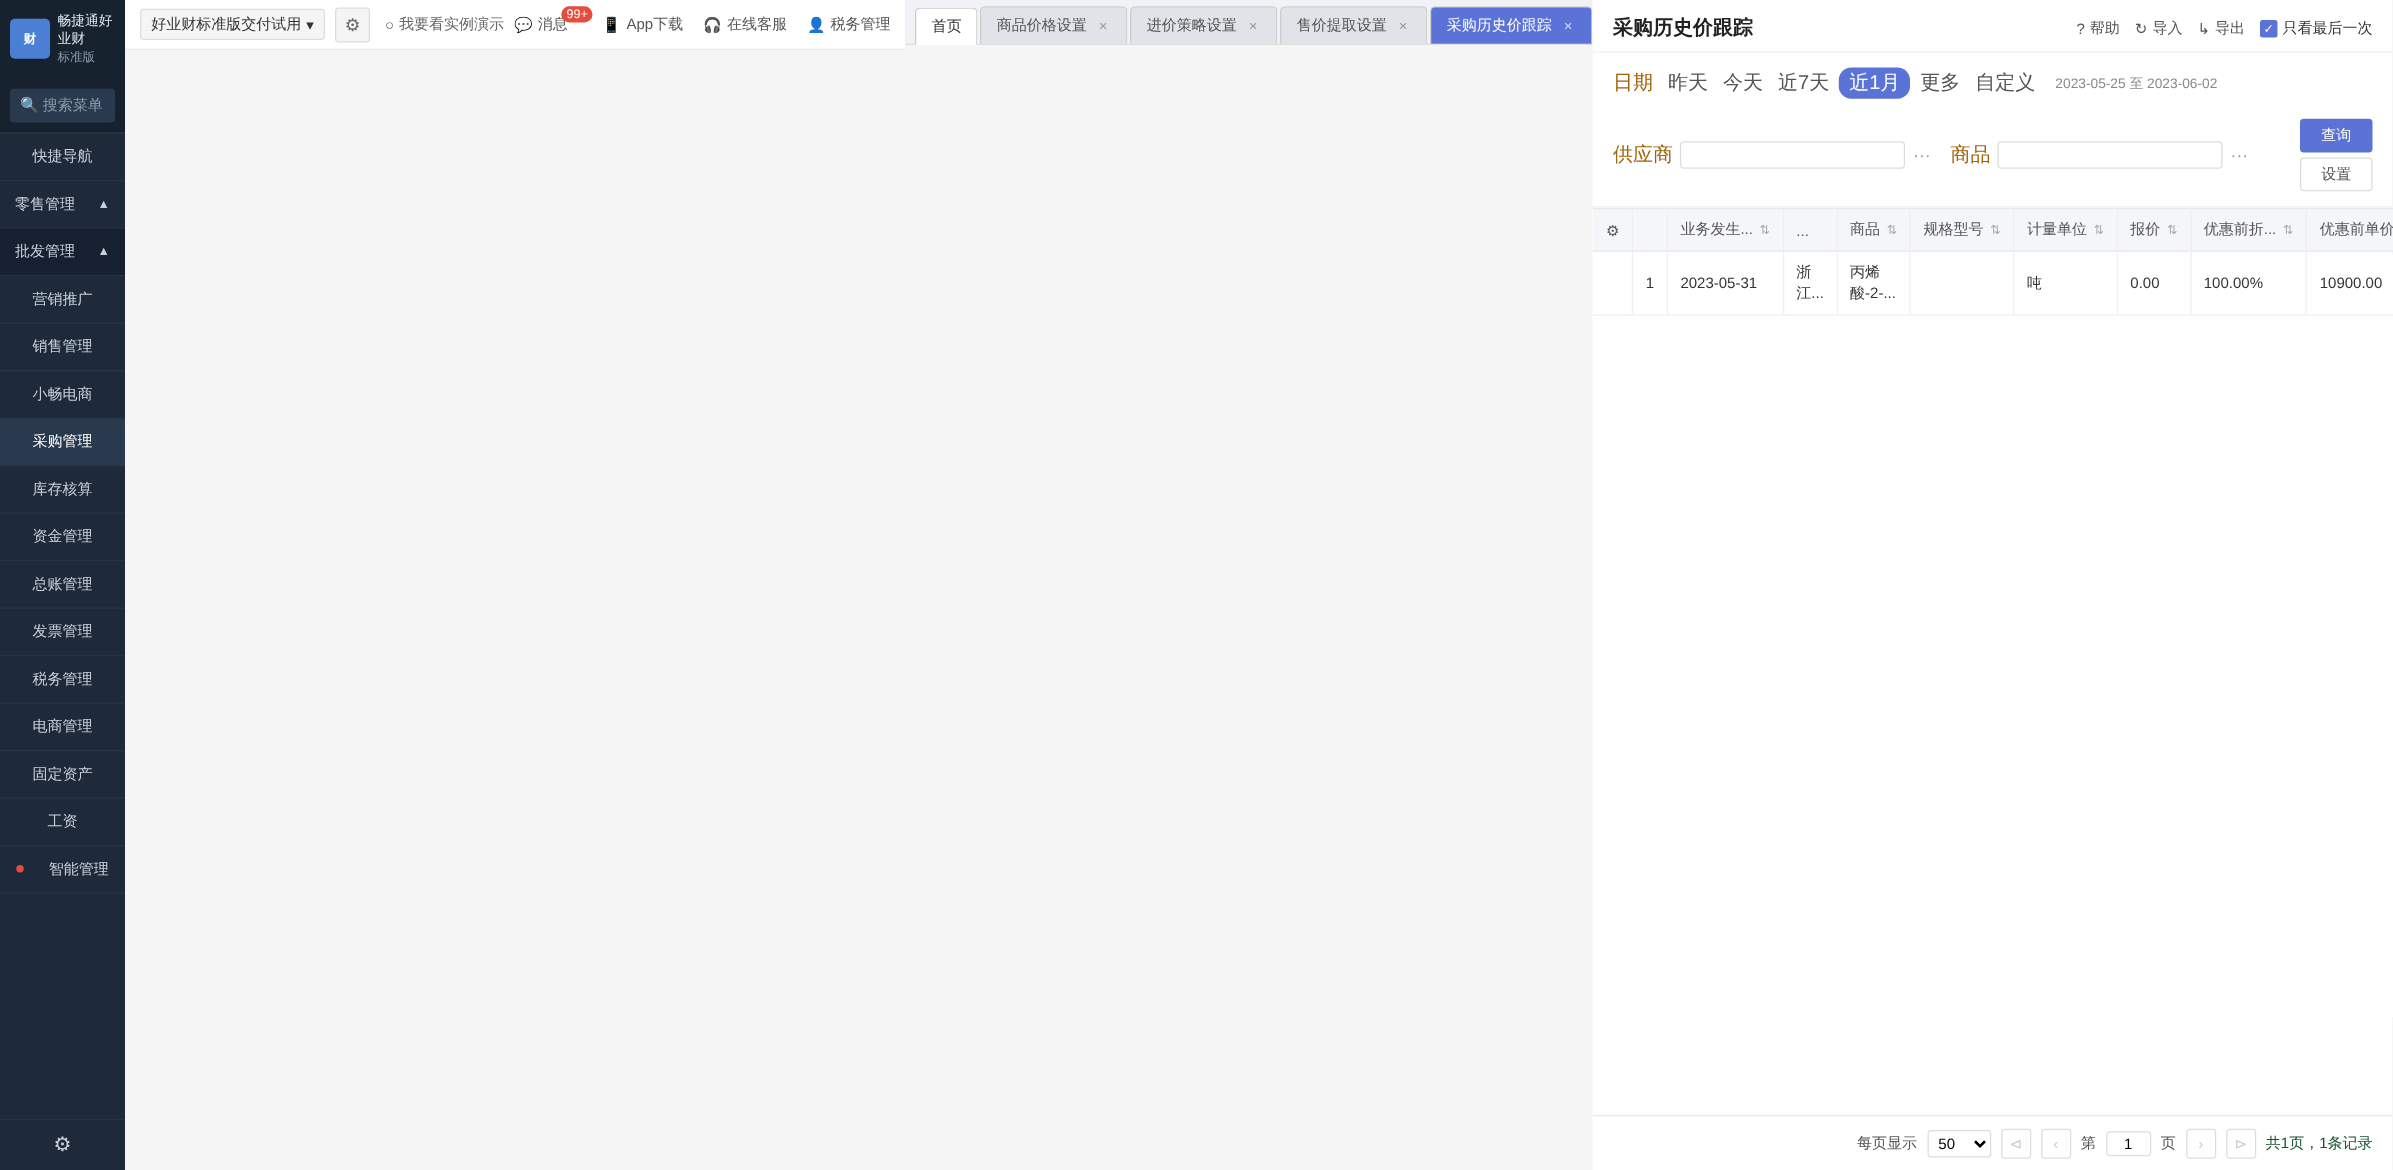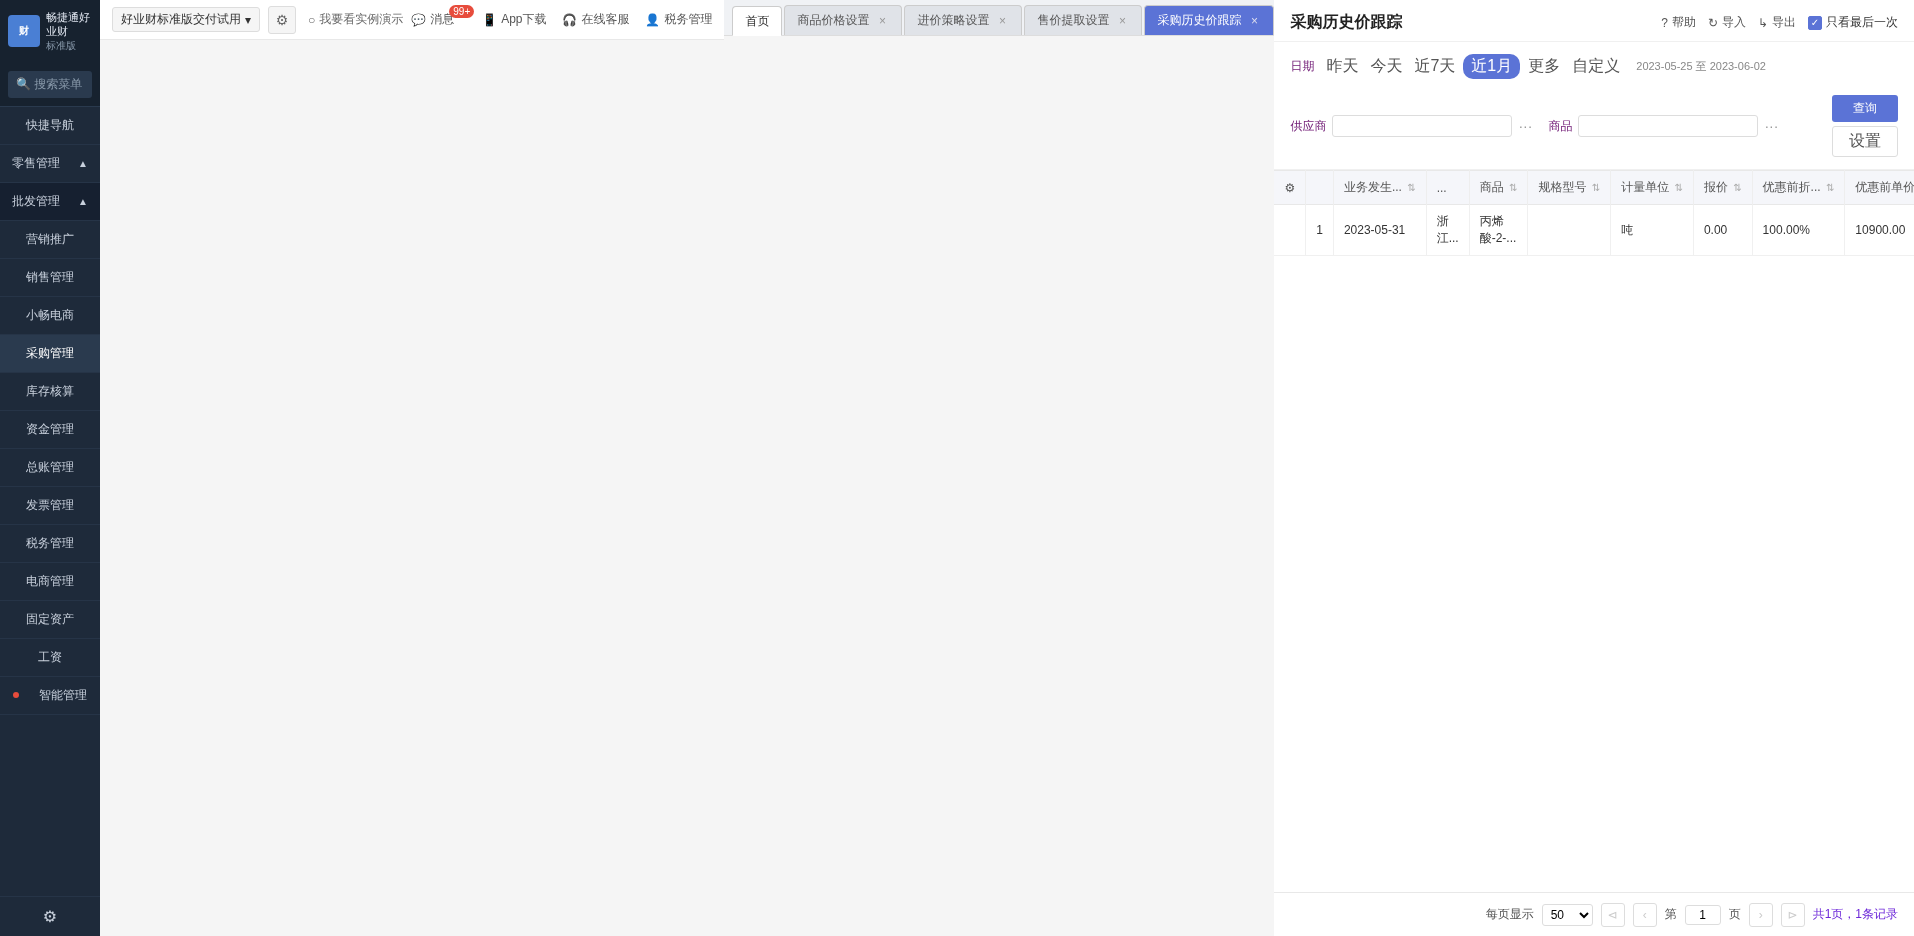--- a/index.html
+++ b/index.html
@@ -187,21 +187,21 @@
       padding: 12px 16px;
       display: flex;
       align-items: center;
       gap: 16px;
       border-bottom: 1px solid #f0f0f0;
       flex-wrap: wrap;
     }
     .filter-group {
       display: flex; align-items: center; gap: 8px;
     }
-    .filter-label { font-size: 12px; color: #701a75; white-space: nowrap; }
+    .filter-label { font-size: 16px; color: #a16207; white-space: nowrap; }
     .date-options {
       display: flex; align-items: center; gap: 4px;
     }
     .date-opt {
       font-size: 16px; color: #555; cursor: pointer; padding: 2px 4px;
     }
     .date-opt.active {
       background: #5b73d6; color: white; border-radius: 10px; padding: 2px 8px;
     }
     .date-range { font-size: 11px; color: #888; margin-left: 4px; }
@@ -216,21 +216,21 @@
     .filter-dots {
       color: #999; font-size: 14px; cursor: pointer;
     }
 
     .btn-query {
       background: #5b73d6; color: white; border: none;
       border-radius: 3px; padding: 5px 16px; font-size: 12px; cursor: pointer;
     }
     .btn-settings {
       background: white; color: #555; border: 1px solid #ddd;
-      border-radius: 3px; padding: 4px 16px; font-size: 16px; cursor: pointer;
+      border-radius: 3px; padding: 4px 16px; font-size: 12px; cursor: pointer;
     }
 
     
     .table-container {
       flex: 1;
       overflow: auto;
       padding: 0;
     }
     table {
       width: 100%;
@@ -283,21 +283,21 @@
     .page-btn {
       width: 24px; height: 24px; border: 1px solid #ddd; border-radius: 3px;
       background: white; cursor: pointer; display: flex; align-items: center;
       justify-content: center; font-size: 12px; color: #555;
     }
     .page-btn:disabled { color: #ccc; cursor: default; }
     .page-input {
       width: 36px; border: 1px solid #ddd; border-radius: 3px;
       padding: 2px 4px; text-align: center; font-size: 12px;
     }
-    .page-info { color: #6d28d9; text-align: right; }
+    .page-info { color: #14532d; text-align: right; }
 
     
     .window-controls {
       position: absolute;
       right: 0; top: 0;
       display: flex; align-items: center; height: 36px;
       padding-right: 4px;
     }
     .win-btn {
       width: 28px; height: 28px; display: flex; align-items: center; justify-content: center;

